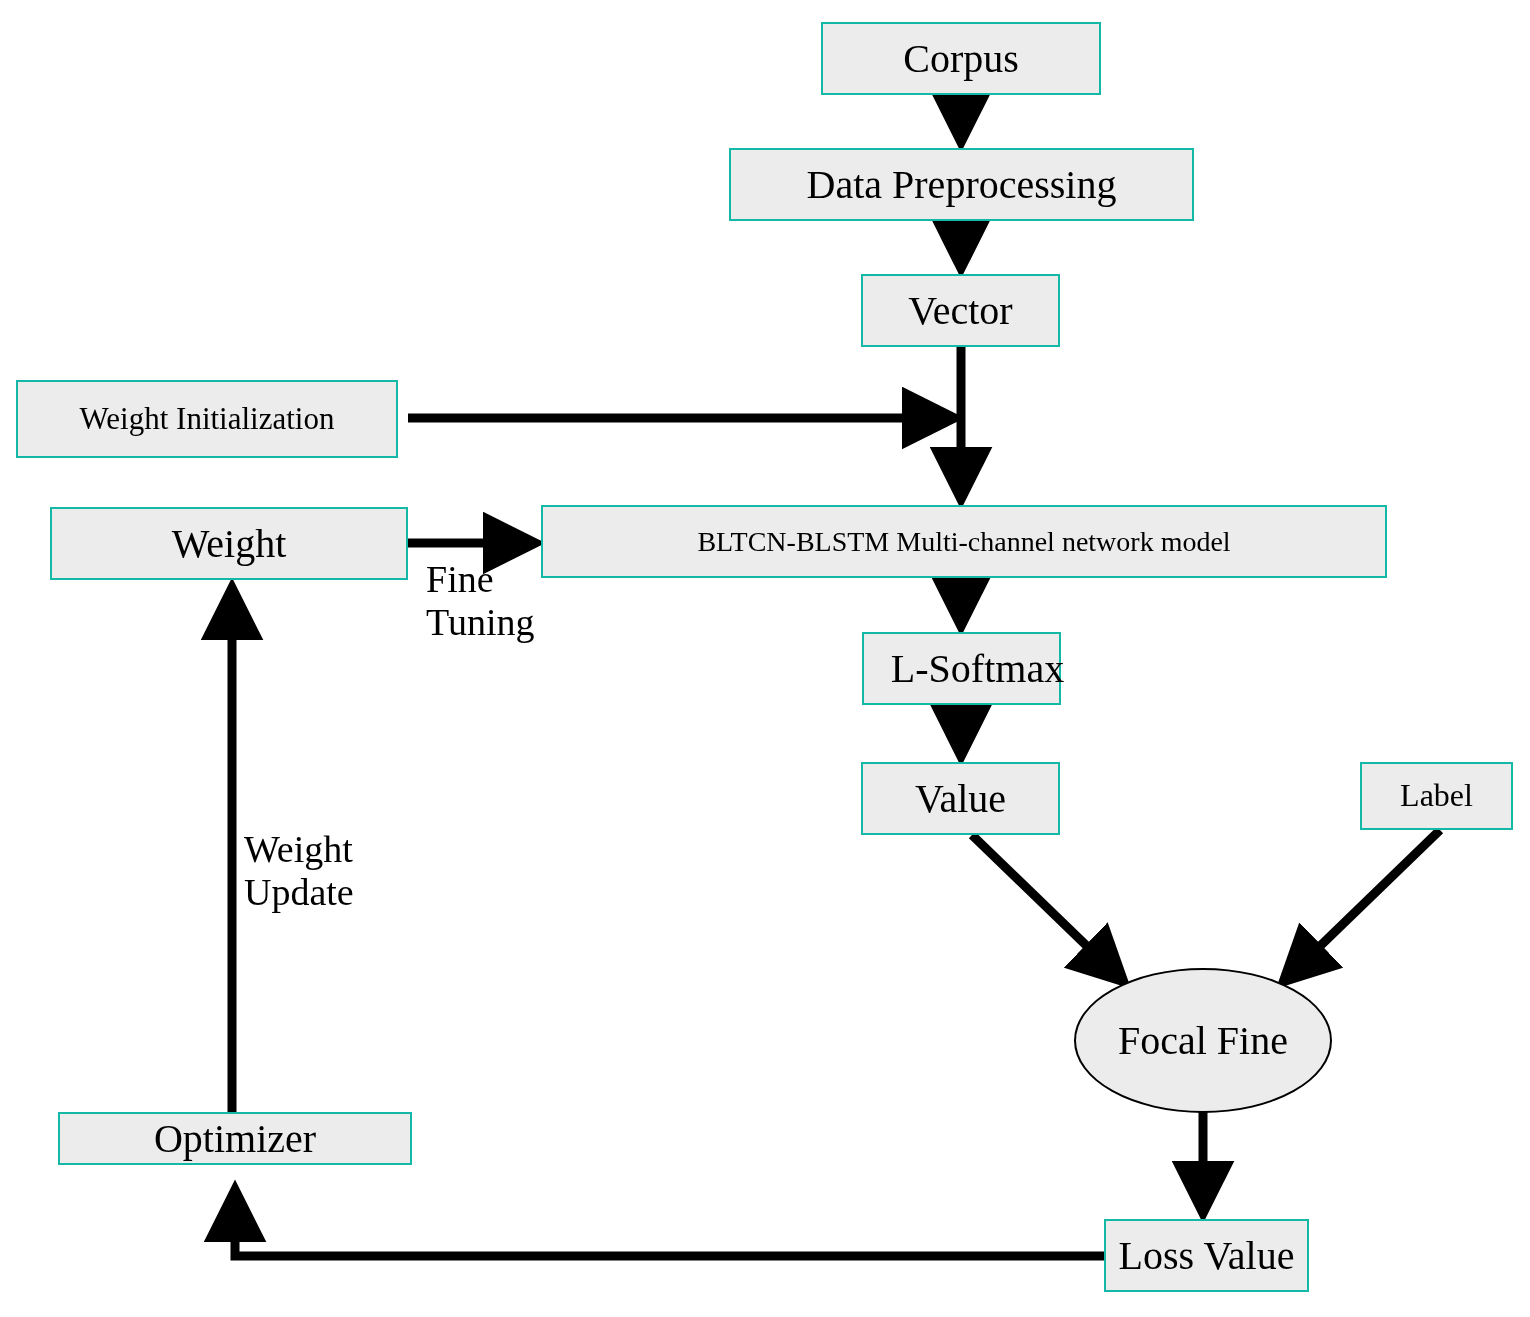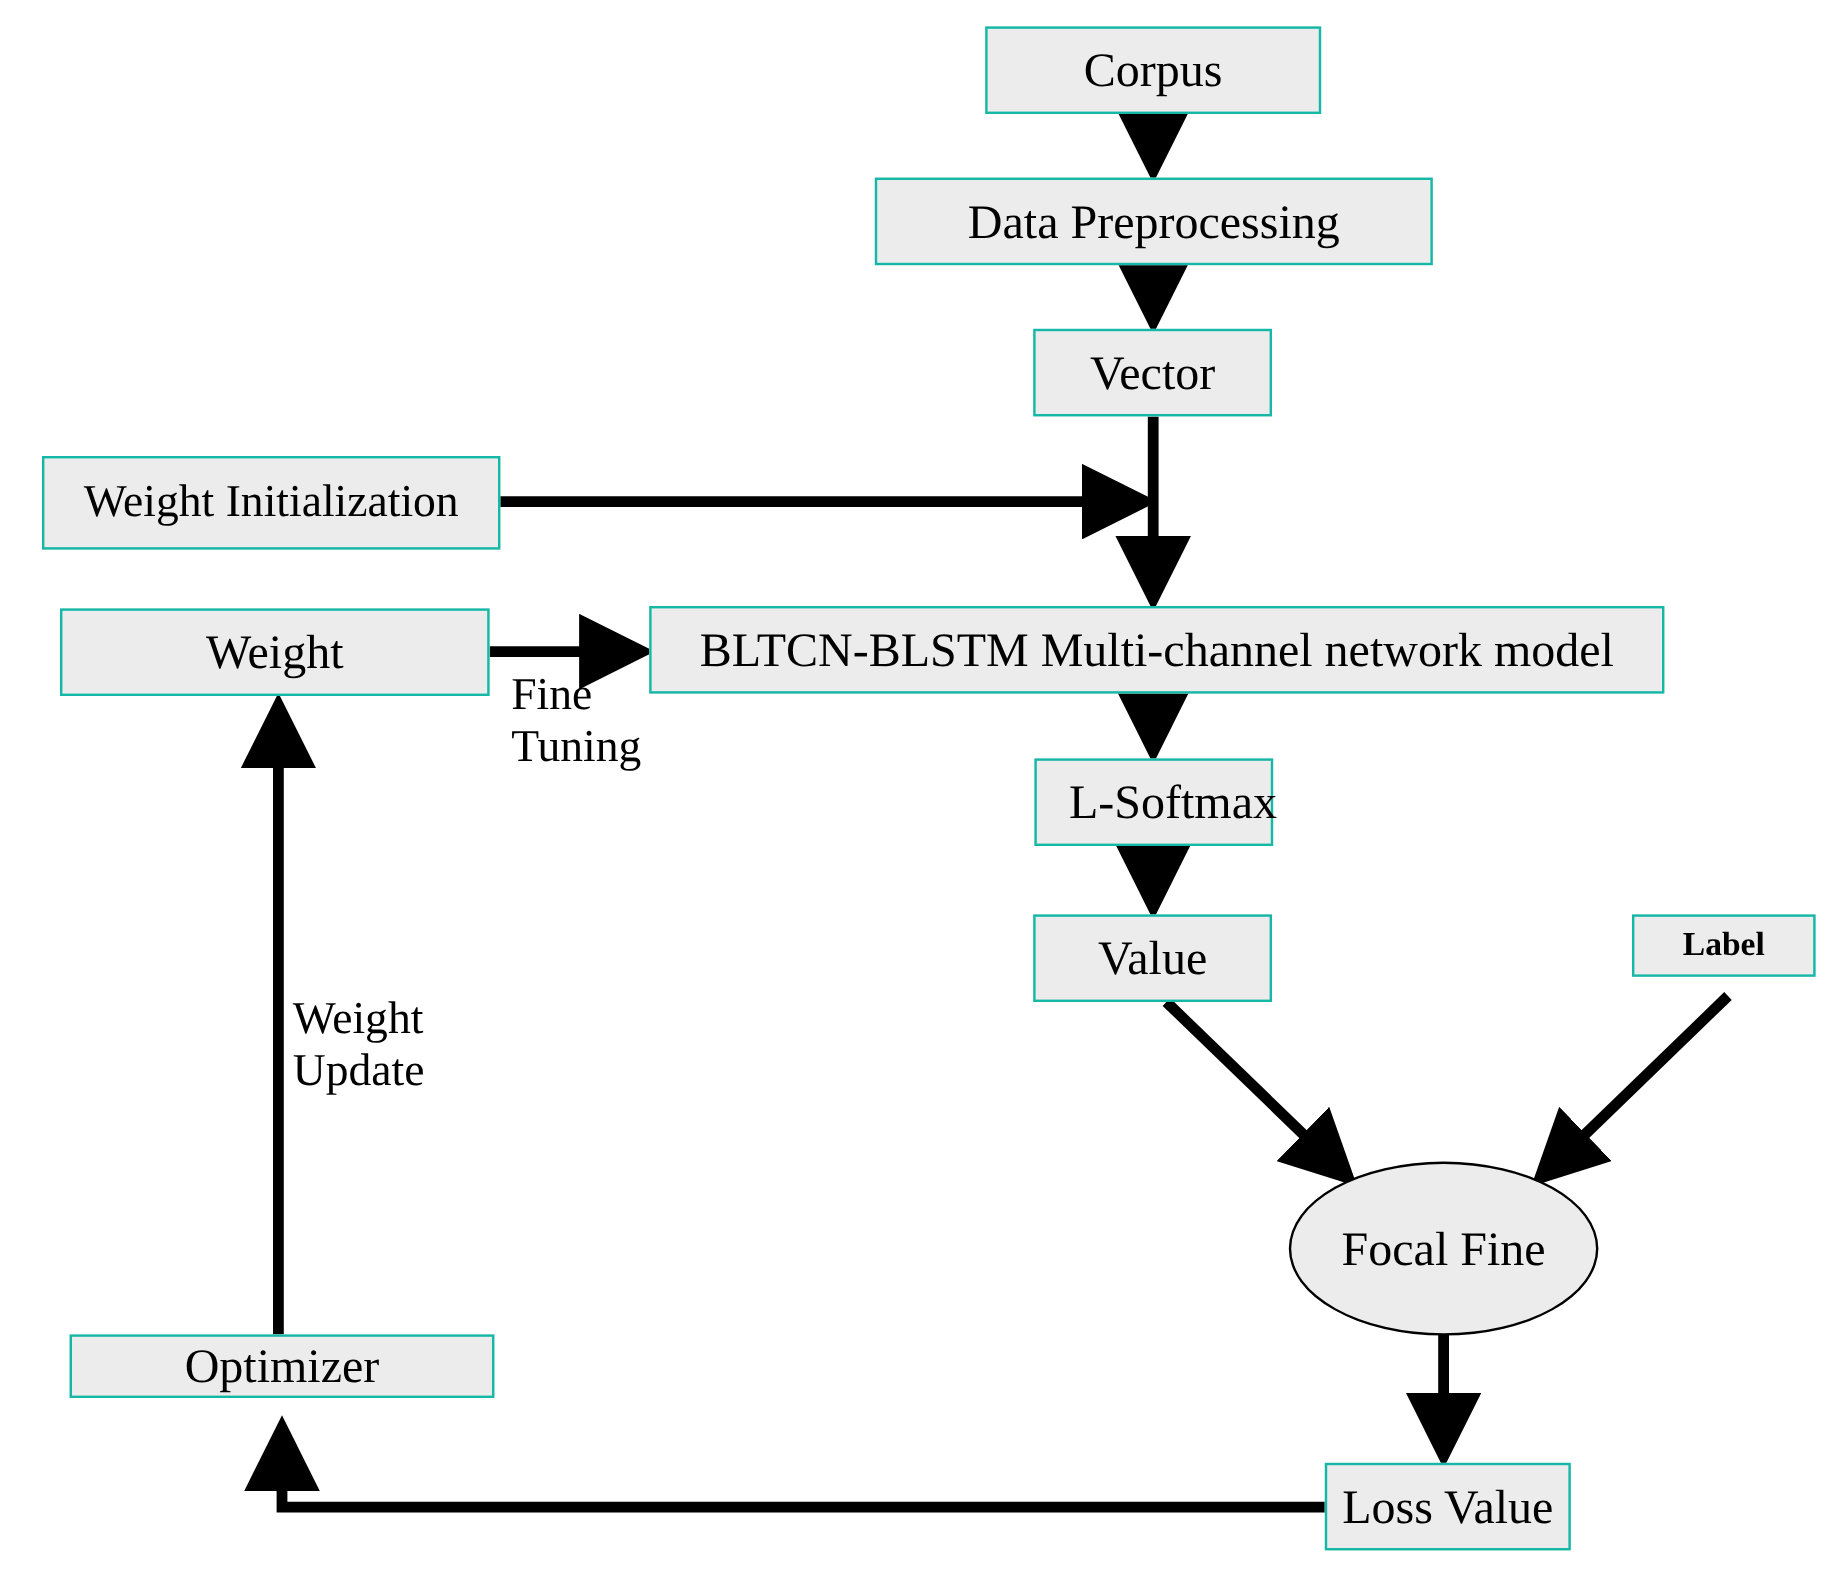--- a/index.html
+++ b/index.html
@@ -123,41 +123,41 @@
   </div>
 
   <div class="node" style="left:729px; top:148px; width:465px; height:73px; font-size:40px;">
     <span>Data Preprocessing</span>
   </div>
 
   <div class="node" style="left:861px; top:274px; width:199px; height:73px; font-size:40px;">
     <span>Vector</span>
   </div>
 
-  <div class="node" style="left:35px; top:380px; width:382px; height:78px; font-size:38px;">
+  <div class="node" style="left:16px; top:380px; width:382px; height:78px; font-size:31px;">
     <span>Weight Initialization</span>
   </div>
 
   <div class="node" style="left:50px; top:507px; width:358px; height:73px; font-size:40px;">
     <span>Weight</span>
   </div>
 
-  <div class="node" style="left:541px; top:505px; width:846px; height:73px; font-size:40px;">
+  <div class="node" style="left:541px; top:505px; width:846px; height:73px; font-size:28px;">
     <span>BLTCN-BLSTM Multi-channel network model</span>
   </div>
 
   <div class="node" style="left:862px; top:632px; width:199px; height:73px; font-size:40px;padding-left:32px;">
     <span>L-Softmax</span>
   </div>
 
   <div class="node" style="left:861px; top:762px; width:199px; height:73px; font-size:40px;">
     <span>Value</span>
   </div>
 
-  <div class="node" style="left:1360px; top:762px; width:153px; height:52px; font-size:28px;font-weight:bold;">
+  <div class="node" style="left:1360px; top:762px; width:153px; height:68px; font-size:32px;">
     <span>Label</span>
   </div>
 
   <div class="node-ellipse" style="left:1074px; top:968px; width:258px; height:145px; font-size:40px;">
     <span>Focal Fine</span>
   </div>
 
   <div class="node" style="left:58px; top:1112px; width:354px; height:53px; font-size:40px;">
     <span>Optimizer</span>
   </div>

